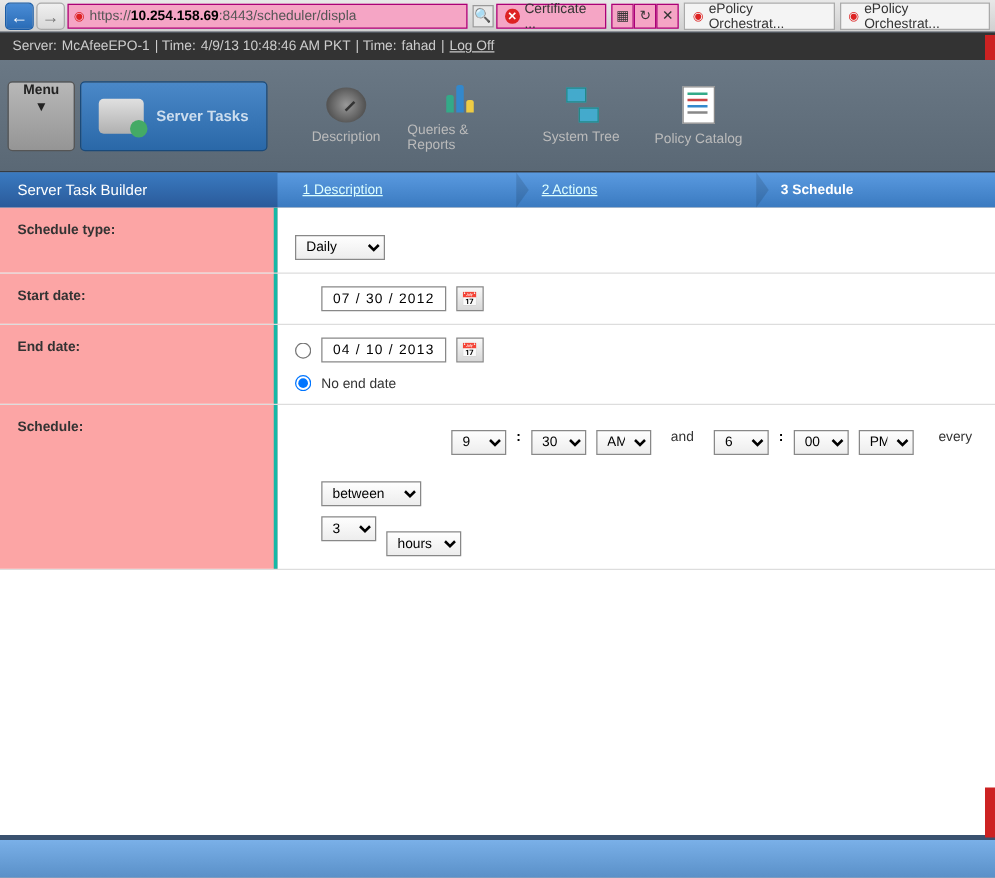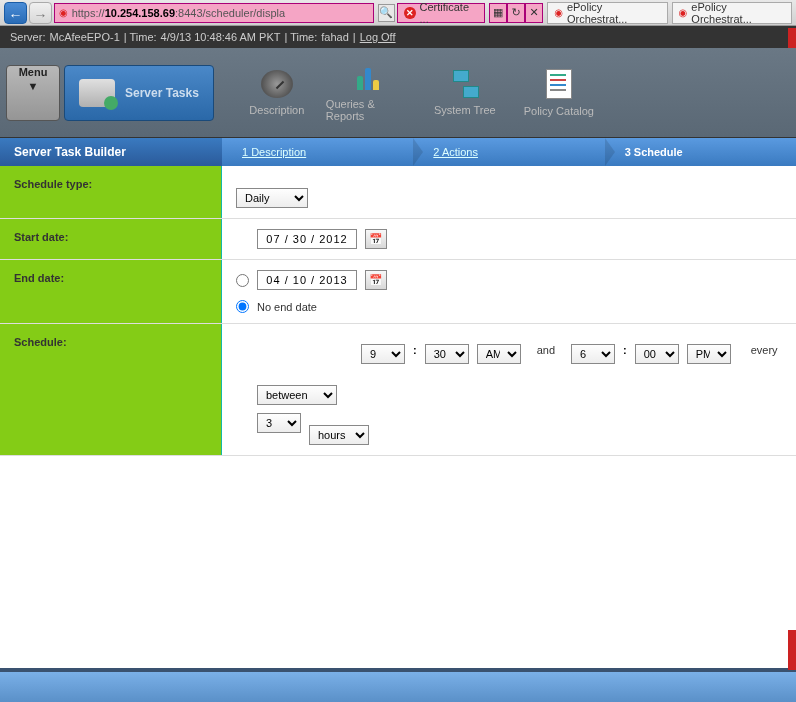--- a/index.html
+++ b/index.html
@@ -42,31 +42,31 @@
 .queries-icon { position: relative; }
 .queries-icon .bar { position: absolute; bottom: 2px; width: 6px; border-radius: 2px 2px 0 0; }
 .queries-icon .b1 { left: 2px; height: 14px; background: #3a8; }
 .queries-icon .b2 { left: 10px; height: 22px; background: #38c; }
 .queries-icon .b3 { left: 18px; height: 10px; background: #ec4; }
 .catalog-icon { background: #fff; border: 1px solid #888; position: relative; width: 26px; height: 30px; margin: 0 auto; }
 .catalog-icon::before { content: ""; position: absolute; left: 3px; top: 4px; width: 16px; height: 2px; background: #3a8; box-shadow: 0 5px 0 #c44, 0 10px 0 #38c, 0 15px 0 #888; }
 
 
 .wizard { height: 28px; display: flex; background: linear-gradient(#5a9ae0, #3a7ac0); color: #fff; align-items: center; }
-.wizard .title { background: linear-gradient(#3a7ac0, #2a5a9a); padding: 0 14px; height: 100%; display: flex; align-items: center; font-weight: bold; font-size: 12px; flex: 0 0 222px; }
+.wizard .title { background: linear-gradient(#3a7ac0, #2a5a9a); padding: 0 14px; height: 100%; display: flex; align-items: center; font-weight: normal; font-size: 12px; flex: 0 0 222px; }
 .wizard .step { flex: 1; padding: 0 20px; position: relative; height: 100%; display: flex; align-items: center; font-size: 11px; }
 .wizard .step.link { text-decoration: underline; cursor: pointer; color: #dff; }
 .wizard .step.active { font-weight: bold; }
 .wizard .step::after { content: ""; position: absolute; right: -10px; top: 0; width: 0; height: 0; border-top: 14px solid transparent; border-bottom: 14px solid transparent; border-left: 10px solid rgba(0,0,0,0.12); z-index: 1; }
 .wizard .step:last-child::after { display: none; }
 
 
 .form-area { background: #fff; height: 502px; overflow: auto; }
 .form-row { display: flex; border-bottom: 1px solid #ddd; }
-.form-label { width: 222px; background: #84cc16; padding: 12px 14px; font-weight: bold; color: #333; border-right: 1px solid #14b8a6; }
+.form-label { width: 222px; background: #fca5a5; padding: 12px 14px; font-weight: bold; color: #333; border-right: 3px solid #14b8a6; }
 .form-control { flex: 1; padding: 10px 14px; display: flex; flex-direction: column; gap: 10px; }
 .row-inline { display: flex; align-items: flex-start; gap: 8px; flex-wrap: wrap; padding-left: 21px; }
 
 select, input[type="text"] { border: 1px solid #888; background: #fff; font-size: 11px; padding: 2px 4px; height: 20px; }
 select { background: linear-gradient(#fefefe, #ededed); }
 .sel-wide { width: 72px; margin-top: 12px; }
 .sel-sm { width: 44px; }
 .sel-md { width: 80px; margin-top: 41px; }
 .date-input { width: 100px; text-align: center; letter-spacing: 1px; }
 .date-btn { width: 22px; height: 20px; background: linear-gradient(#f8f8f8, #d8d8d8); border: 1px solid #888; display: flex; align-items: center; justify-content: center; font-size: 11px; }

